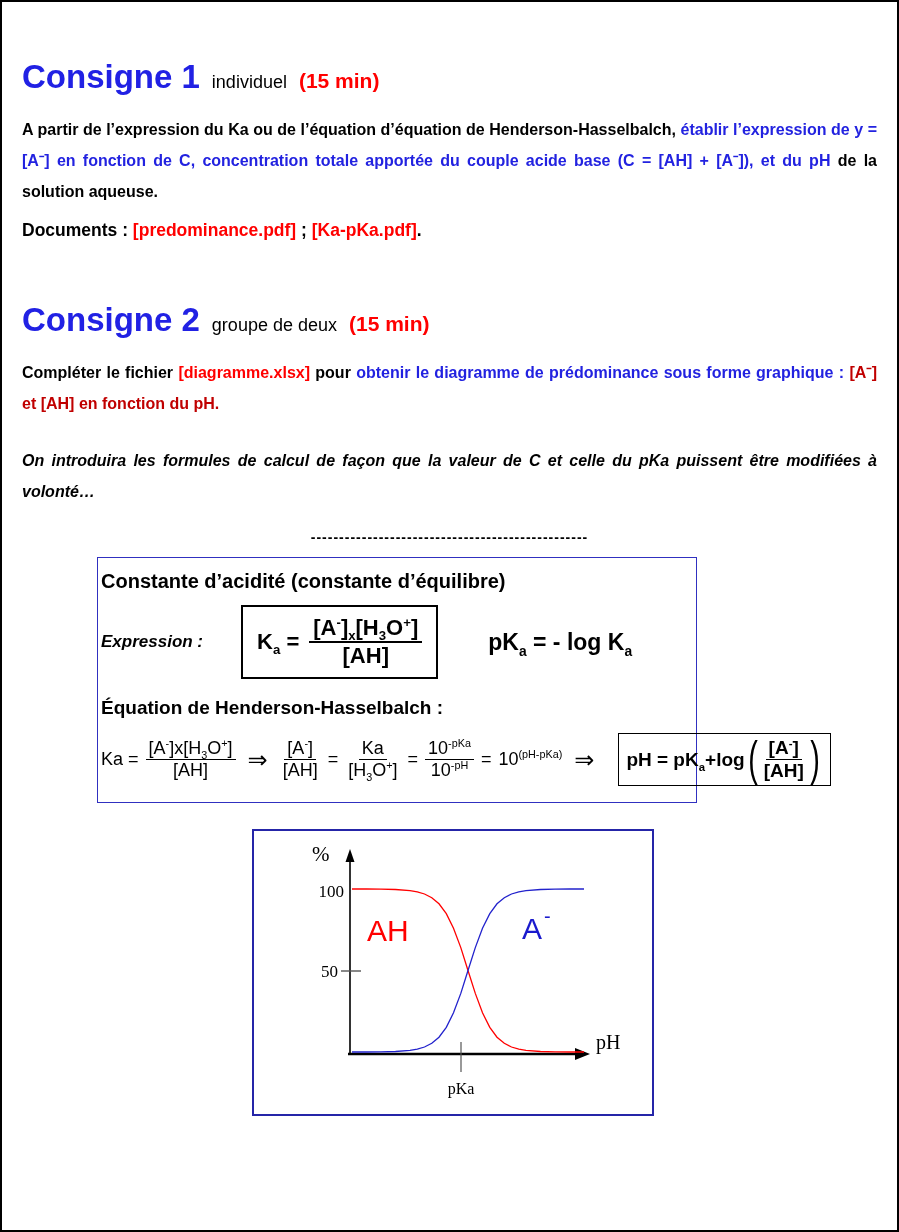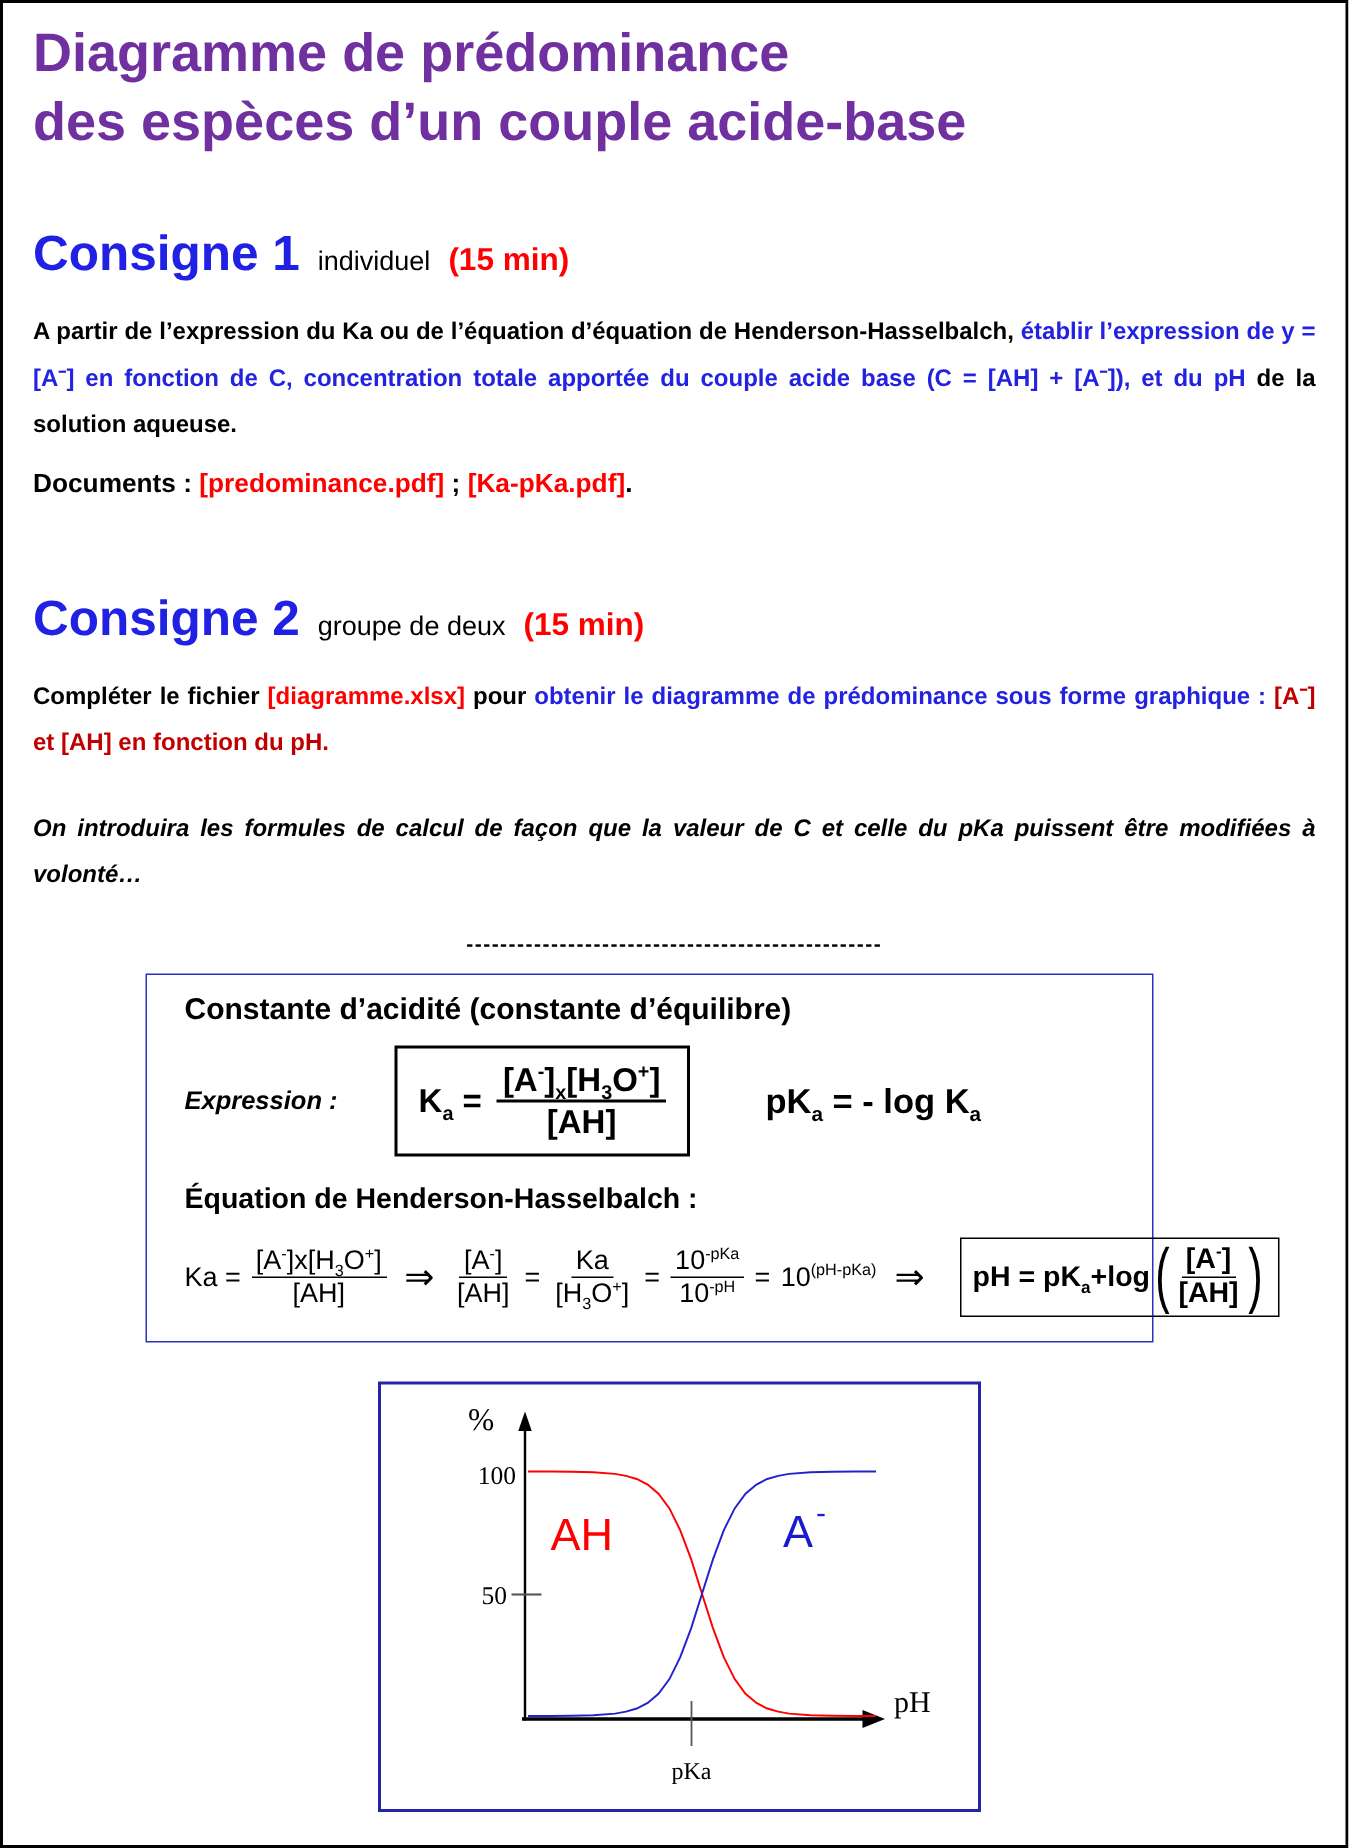--- a/index.html
+++ b/index.html
@@ -22,22 +22,22 @@
   .t-red{color:#ff0000;}
   .t-dred{color:#c00000;}
 
   .docs-line{font-weight:bold;font-size:17.5px;margin-top:12px;}
 
   .consigne2{margin-top:60px;}
   .italic-note{font-style:italic;margin-top:26px;}
 
   .dash-sep{text-align:center;font-weight:bold;font-size:14px;letter-spacing:1px;margin-top:22px;color:#000;}
 
-  .fbox{border:1px solid #3030c0;width:672px;margin:12px 0 0 75px;
-        padding:12px 18px 16px 25px;box-sizing:border-box;}
+  .fbox{border:1px solid #3030c0;width:600px;margin:12px 0 0 75px;
+        padding:12px 18px 16px 3px;box-sizing:border-box;}
   .fbox-title{font-weight:bold;font-size:20px;}
   .expr-row{display:flex;align-items:center;margin-top:12px;}
   .expr-label{font-style:italic;font-weight:bold;font-size:17px;}
   .kabox{border:2px solid #000;margin-left:38px;padding:8px 14px;display:flex;
          align-items:center;font-weight:bold;font-size:22px;gap:10px;}
   .frac{display:inline-flex;flex-direction:column;align-items:center;text-align:center;}
   .frac .num{border-bottom:2px solid #000;padding:0 4px;white-space:nowrap;}
   .frac .den{padding:0 4px;white-space:nowrap;}
   .pka-def{margin-left:50px;font-weight:bold;font-size:23px;white-space:nowrap;}
   .hh-title{margin-top:18px;font-weight:bold;font-size:19px;}
@@ -54,24 +54,20 @@
   .chart-box{width:402px;height:287px;border:2px solid #2525a8;margin:26px 0 0 230px;box-sizing:border-box;}
   .chart-serif{font-family:"Liberation Serif",serif;}
   .nowrap{white-space:nowrap;}
 </style>
 </head>
 <body>
 
 <div class="page">
   <div class="content">
 
-    <div class="doc-title">
-      <div>Diagramme de prédominance</div>
-      <div>des espèces d’un couple acide-base</div>
-    </div>
 
     <div class="consigne-h">
       <span class="h-blue">Consigne 1</span>
       <span class="h-mode">individuel</span>
       <span class="h-time">(15 min)</span>
     </div>
 
     <div class="para"><span>A partir de l’expression du Ka ou de l’équation d’équation de Henderson-Hasselbalch, </span><span class="t-blue">établir l’expression de y = [A⁻] en fonction de C, concentration totale apportée du couple acide base (C = [AH] + [A⁻]), et du pH </span><span>de la solution aqueuse.</span></div>
 
     <div class="docs-line"><span>Documents : </span><span class="t-red">[predominance.pdf]</span><span> ; </span><span class="t-red">[Ka-pKa.pdf]</span><span>.</span></div>

